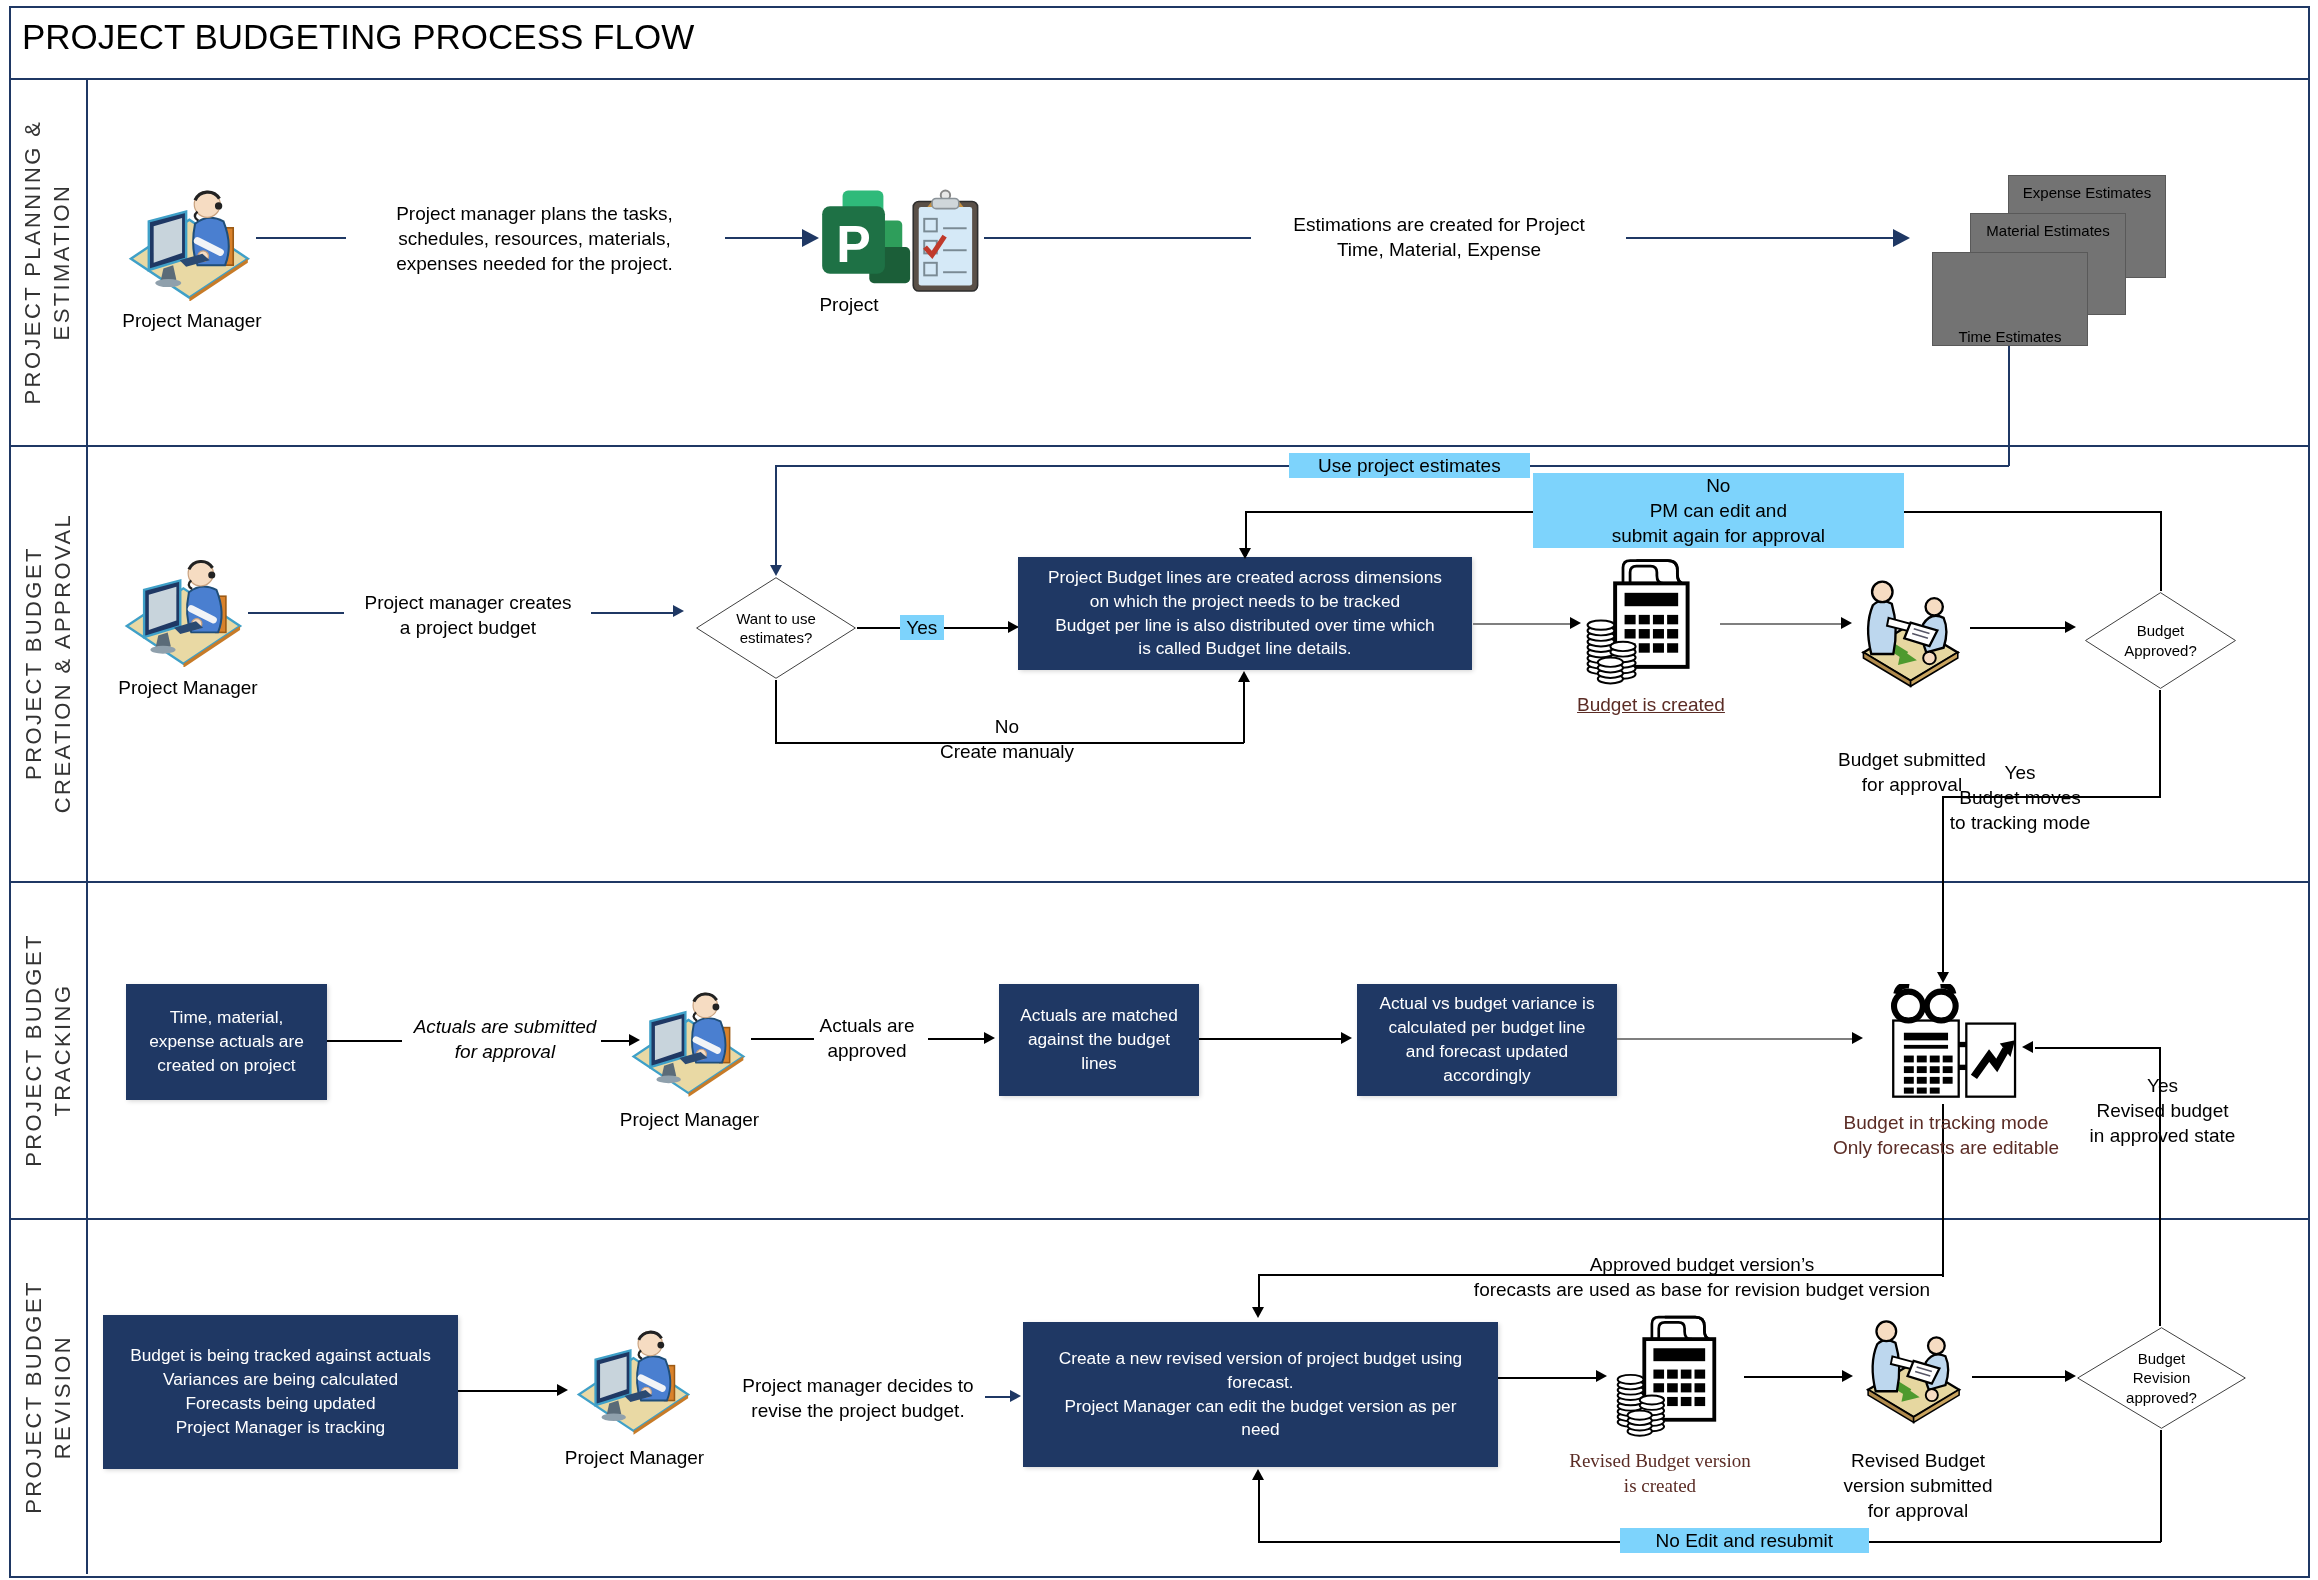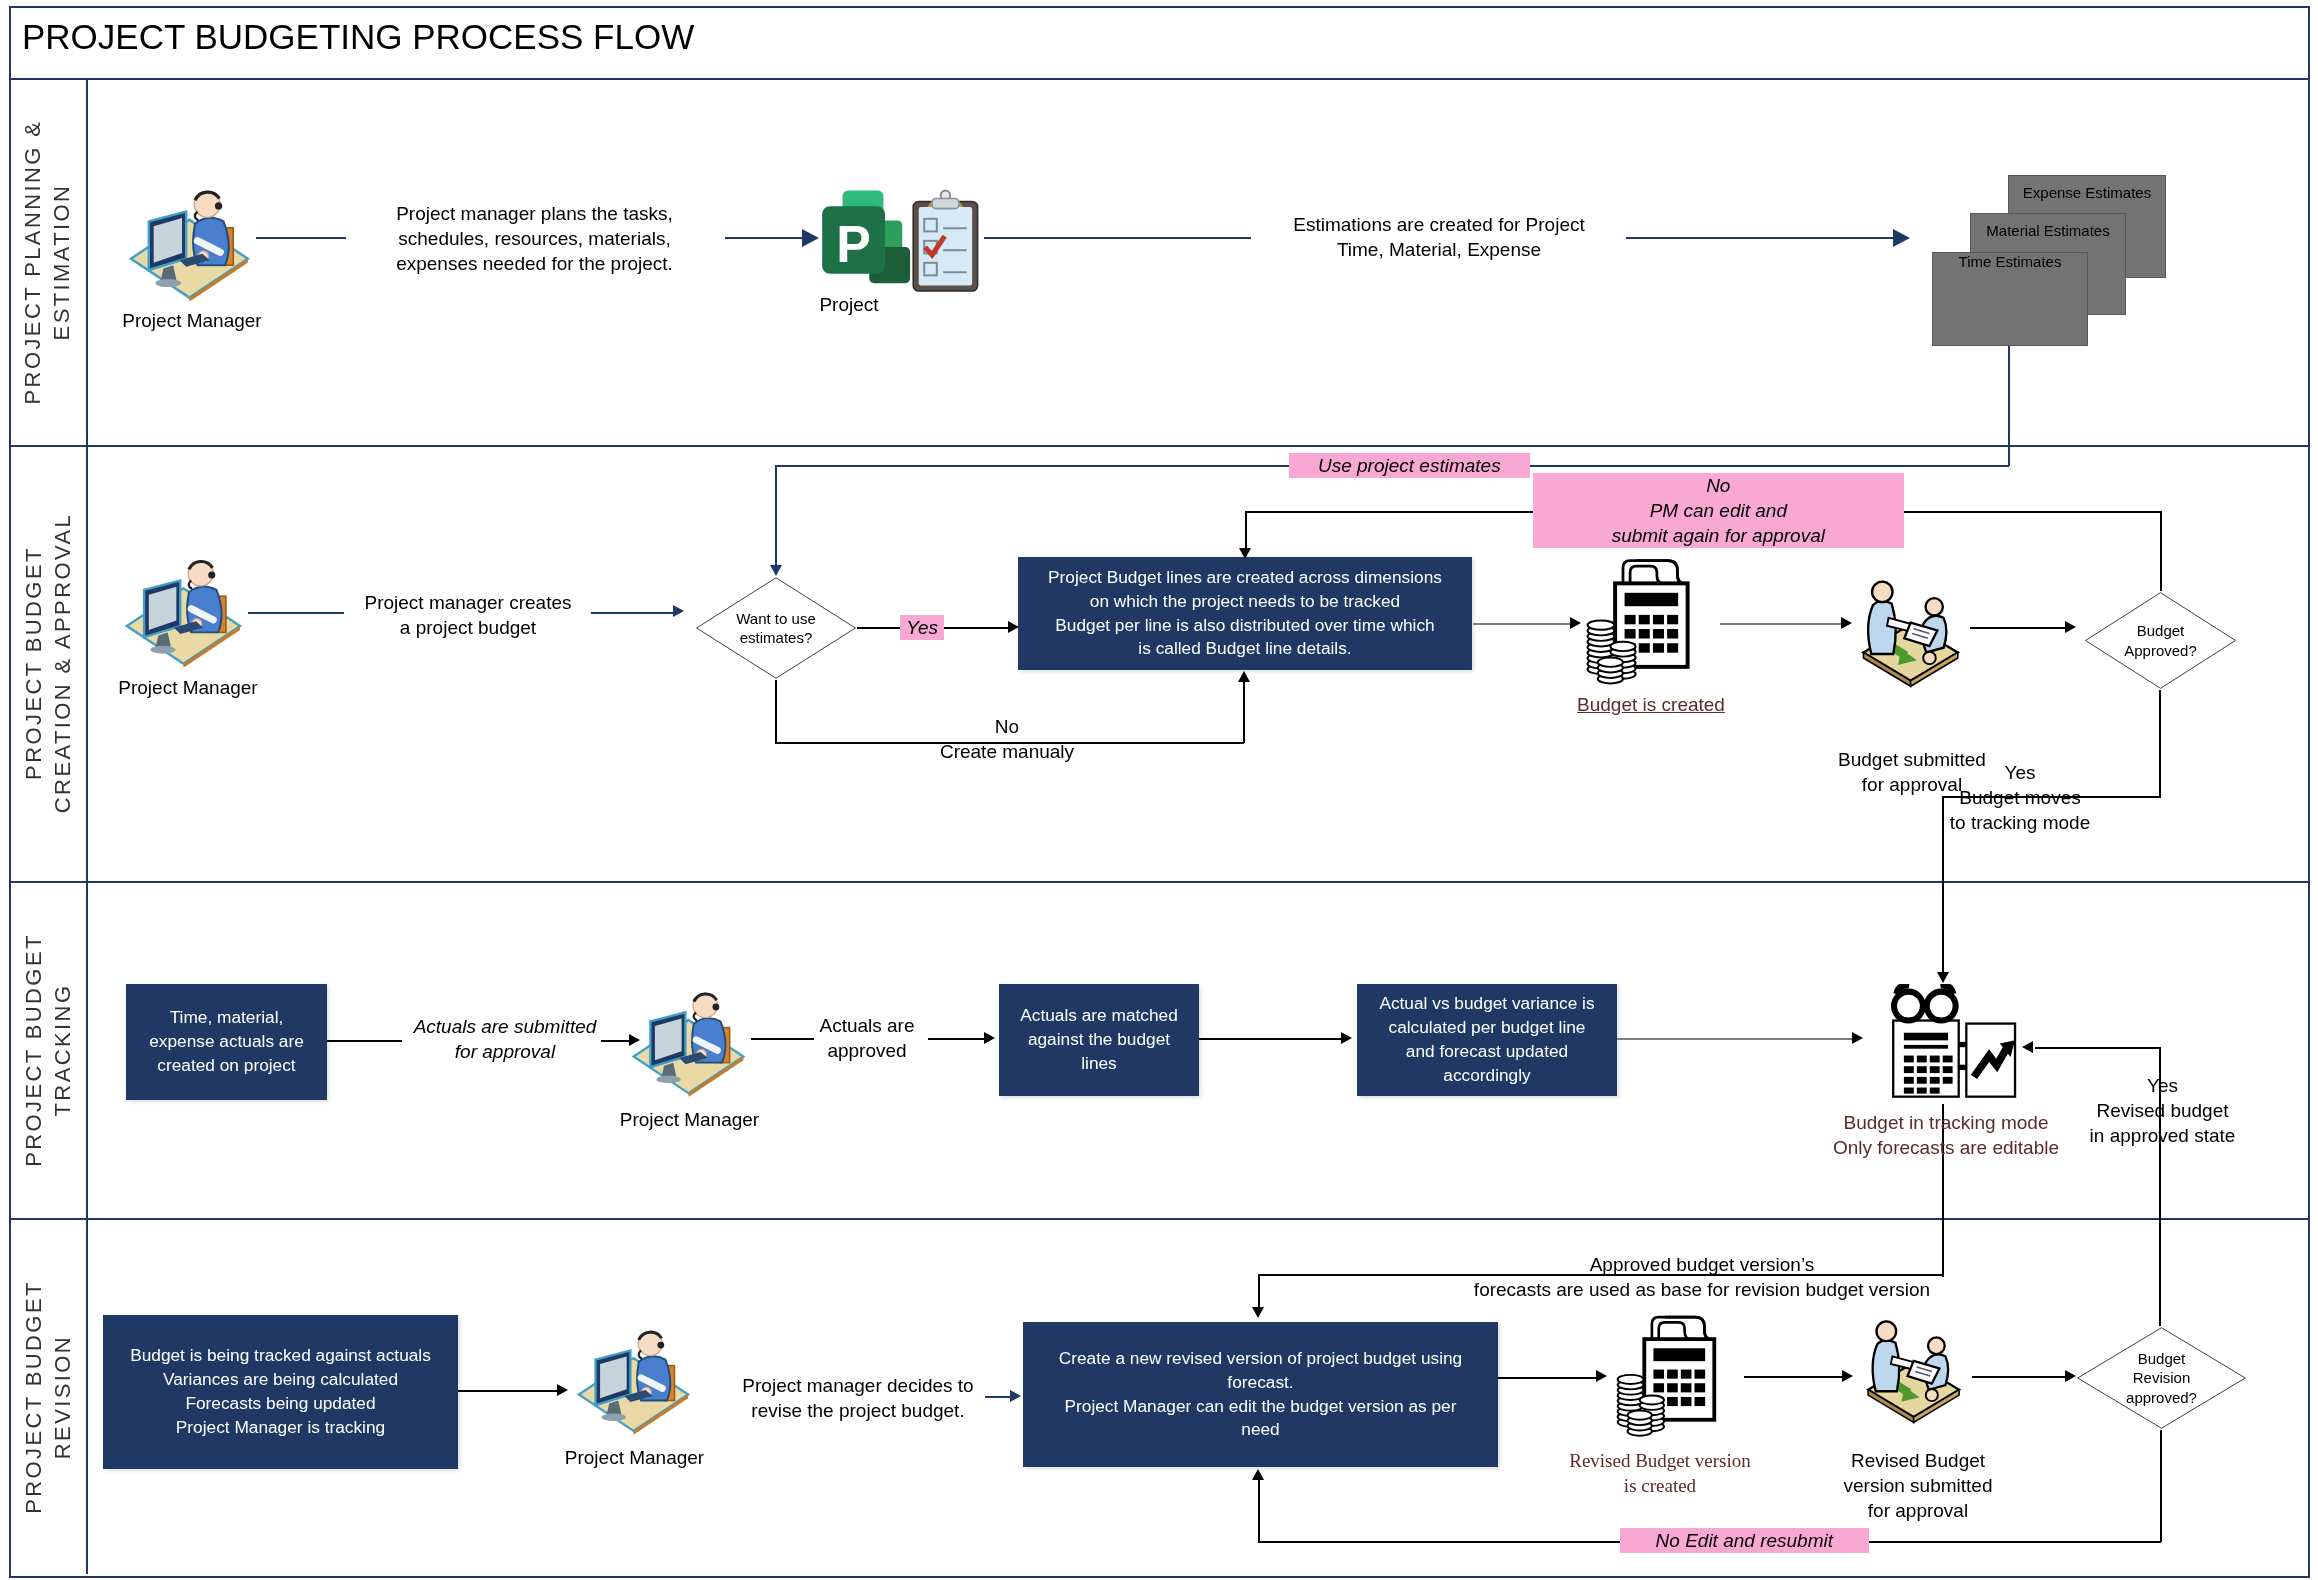--- a/index.html
+++ b/index.html
@@ -6,27 +6,27 @@
   #canvas{position:relative;width:2319px;height:1580px;background:#fff;
           font-family:"Liberation Sans",sans-serif;color:#000;overflow:hidden;}
   .abs{position:absolute;}
   .hl{position:absolute;height:2.4px;background:#000;}
   .hl.thin{height:1.6px;}
   .vl{position:absolute;width:2.4px;background:#000;}
   .vl.thin{width:1.6px;}
   .nv{background:#1F3864;}
   .gray{background:#7F7F7F;}
   .txt{position:absolute;white-space:pre;text-align:center;font-size:19px;line-height:1.32;color:#000;}
-  .bgw{background:#f9a8d4;padding:0 6.3px;font-style:italic;}
+  .bgw{background:#7dd3fc;padding:0 6.3px;}
   .maroon{color:#5B2C25;}
   .nbox{position:absolute;background:#1F3864;color:#fff;display:flex;align-items:center;justify-content:center;
         text-align:center;white-space:pre;font-size:17.3px;line-height:1.38;box-shadow:2.4px 2.4px 4.7px rgba(0,0,0,.18);}
   .card{position:absolute;background:#737373;border:1.6px solid #595959;font-size:15px;display:flex;justify-content:center;white-space:pre;text-align:center;}
   .card.top{align-items:flex-start;padding-top:7.9px;}
-  .card.mid{align-items:flex-start;}
+  .card.mid{align-items:flex-end;}
   .dia{position:absolute;}
   .dia svg{position:absolute;left:0;top:0;width:100%;height:100%;}
   .dtxt{position:absolute;left:0;top:0;right:0;bottom:0;display:flex;align-items:center;justify-content:center;
         text-align:center;white-space:pre;font-size:15px;line-height:1.28;}
   .ar{position:absolute;width:0;height:0;}
   .ar.r{border-top:6.3px solid transparent;border-bottom:6.3px solid transparent;border-left:11.8px solid #000;}
   .ar.l{border-top:6.3px solid transparent;border-bottom:6.3px solid transparent;border-right:11.8px solid #000;}
   .ar.d{border-left:6.3px solid transparent;border-right:6.3px solid transparent;border-top:11.8px solid #000;}
   .ar.u{border-left:6.3px solid transparent;border-right:6.3px solid transparent;border-bottom:11.8px solid #000;}
   .ar.anv.r{border-left-color:#1F3864;}

